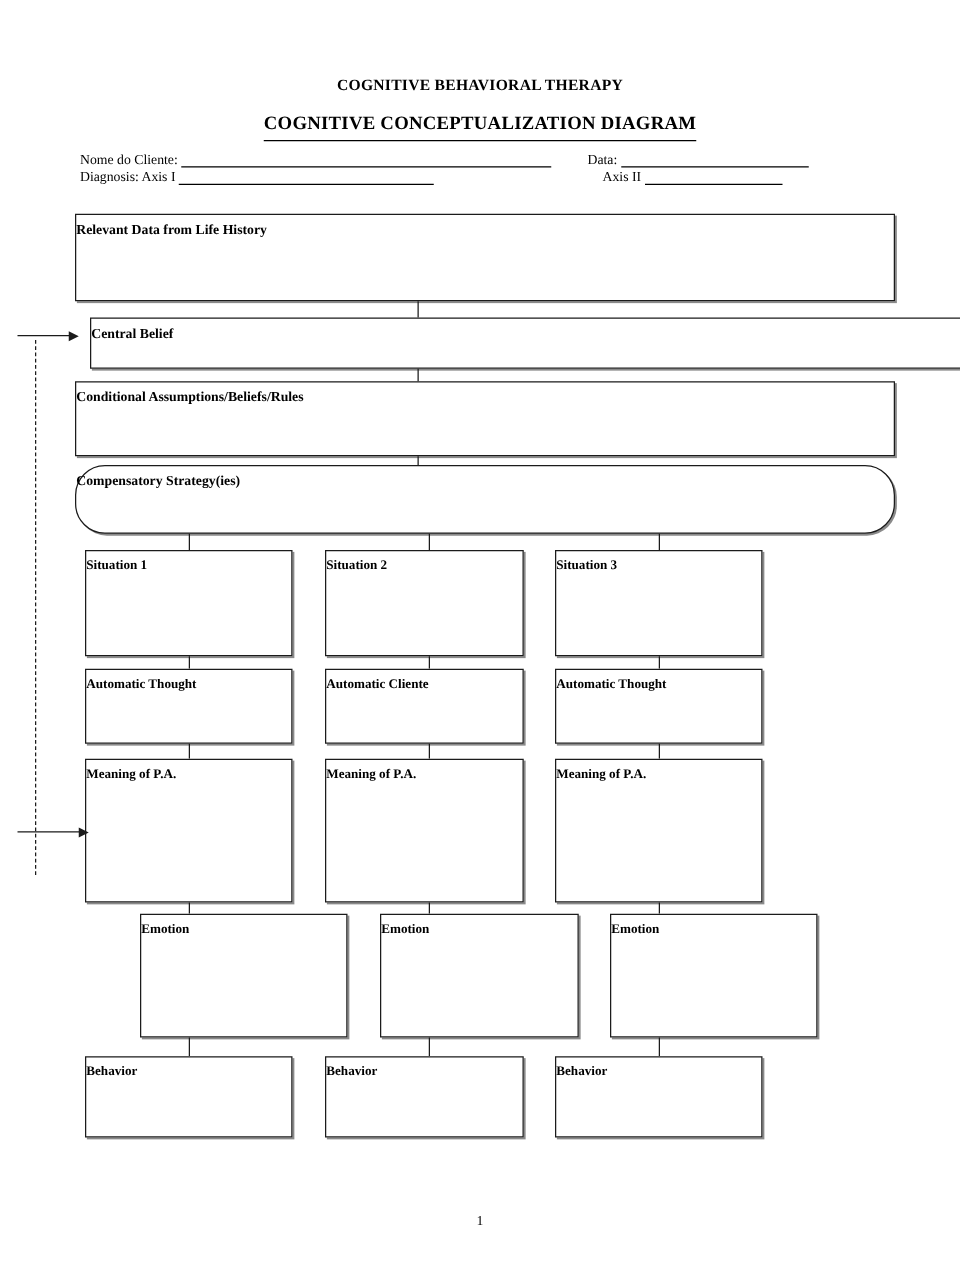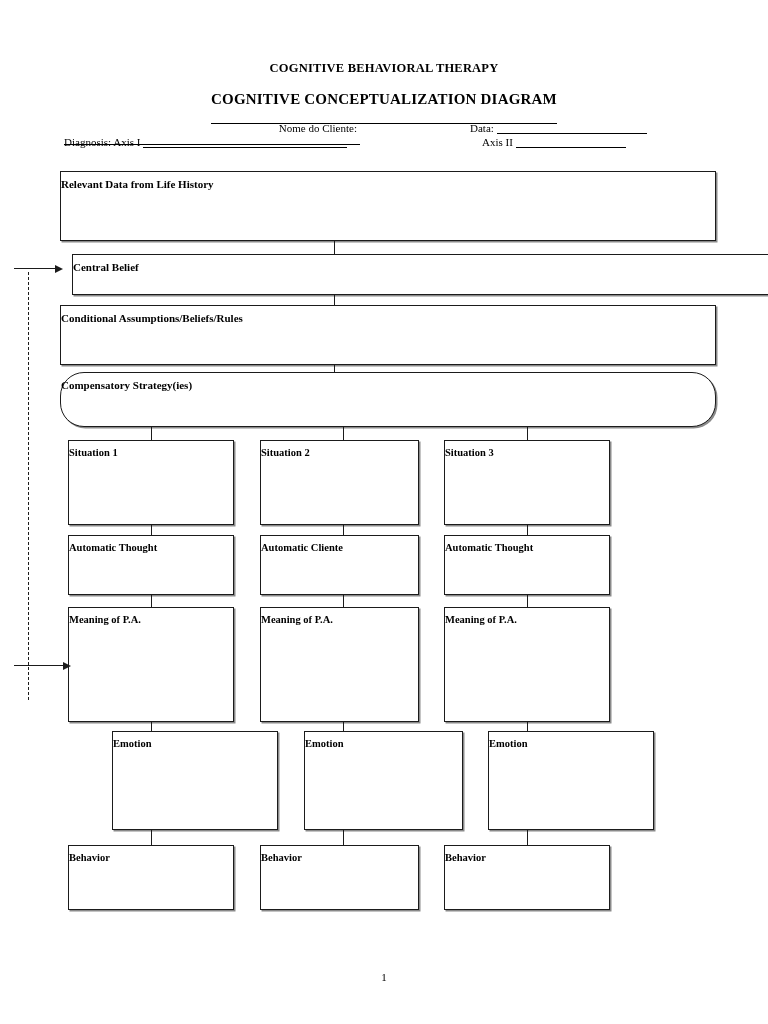--- a/index.html
+++ b/index.html
@@ -29,38 +29,38 @@
     position: absolute;
     left: 0;
     width: 768px;
     text-align: center;
     font-weight: bold;
   }
   #header-title      { top: 61px; font-size: 12.5px; letter-spacing: 0.2px; }
   #header-subtitle   { top: 91px; font-size: 15px; letter-spacing: 0.2px; }
   #header-subtitle span {
     border-bottom: 1.6px solid #000;
-    padding-bottom: 16px;
+    padding-bottom: 5px;
   }
 
   
   .field {
     position: absolute;
     font-size: 11px;
     white-space: nowrap;
     display: flex;
     align-items: flex-end;
   }
   .field .flabel { margin-right: 3px; }
   .field .fline {
     display: inline-block;
     border-bottom: 1.1px solid #000;
     height: 10px;
   }
-  #field-client    { left: 64px;  top: 122px; flex-direction: column; }
+  #field-client    { left: 64px;  top: 122px; }
   #field-client .fline    { width: 296px; }
   #field-diagnosis { left: 64px;  top: 136px; }
   #field-diagnosis .fline { width: 204px; }
   #field-date      { left: 470px; top: 122px; }
   #field-date .fline      { width: 150px; }
   #field-axis2     { left: 470px; top: 136px; margin-left: 12px; }
   #field-axis2 .fline     { width: 110px; }
 
   
   .box {

